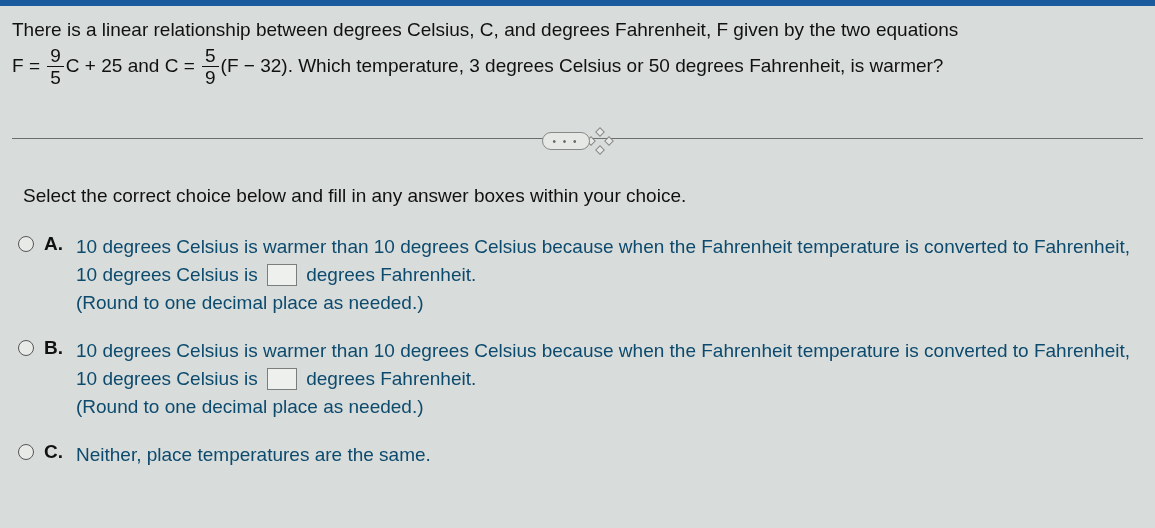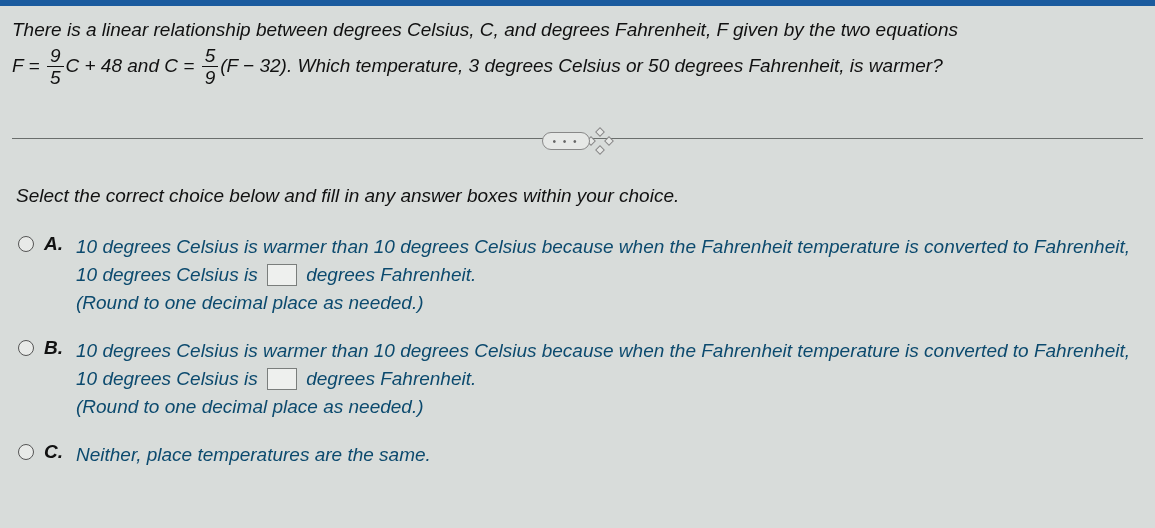--- a/index.html
+++ b/index.html
@@ -12,21 +12,20 @@
       padding: 0;
       overflow: hidden;
     }
     .top-bar {
       height: 6px;
       background: #1a5b9e;
       width: 100%;
     }
     .content {
       padding: 8px 12px 0 12px;
-      font-style: italic;
     }
     .question-text {
       font-size: 19px;
       line-height: 32px;
       color: #111;
     }
     .frac {
       display: inline-block;
       vertical-align: middle;
       text-align: center;
@@ -75,21 +74,21 @@
     }
     .diamond-cluster {
       position: relative;
       width: 28px;
       height: 28px;
     }
     .diamond-cluster svg { display: block; }
     .instruction {
       font-size: 19px;
       color: #111;
-      margin: 22px 0 26px 4px;
+      margin: 22px 0 26px 11px;
     }
     .choices { padding-left: 6px; }
     .choice {
       display: flex;
       align-items: flex-start;
       margin-bottom: 20px;
     }
     .radio {
       flex: 0 0 auto;
       width: 16px;
@@ -126,21 +125,21 @@
   </style>
 </head>
 <body>
 
 <div class="top-bar"></div>
 
 <div class="content">
 
   <div class="question-text">
     <span>There is a linear relationship between degrees Celsius, C, and degrees Fahrenheit, F given by the two equations</span><br>
-    <span>F = </span><span class="frac"><span class="num">9</span><span class="den">5</span></span><span>C + 48</span><span> and </span><span>C = </span><span class="frac"><span class="num">5</span><span class="den">9</span></span><span>(F − 32). Which temperature, 3 degrees Celsius or 50 degrees Fahrenheit, is warmer?</span>
+    <span>F = </span><span class="frac"><span class="num">9</span><span class="den">5</span></span><span>C + 25</span><span> and </span><span>C = </span><span class="frac"><span class="num">5</span><span class="den">9</span></span><span>(F − 32). Which temperature, 3 degrees Celsius or 50 degrees Fahrenheit, is warmer?</span>
   </div>
 
   <div class="divider-row">
     <div class="hr-line"></div>
     <div class="divider-widget">
       <div class="dots-pill">
         <span>• • •</span>
       </div>
       <div class="diamond-cluster">
         <svg width="28" height="28" viewBox="0 0 28 28">

